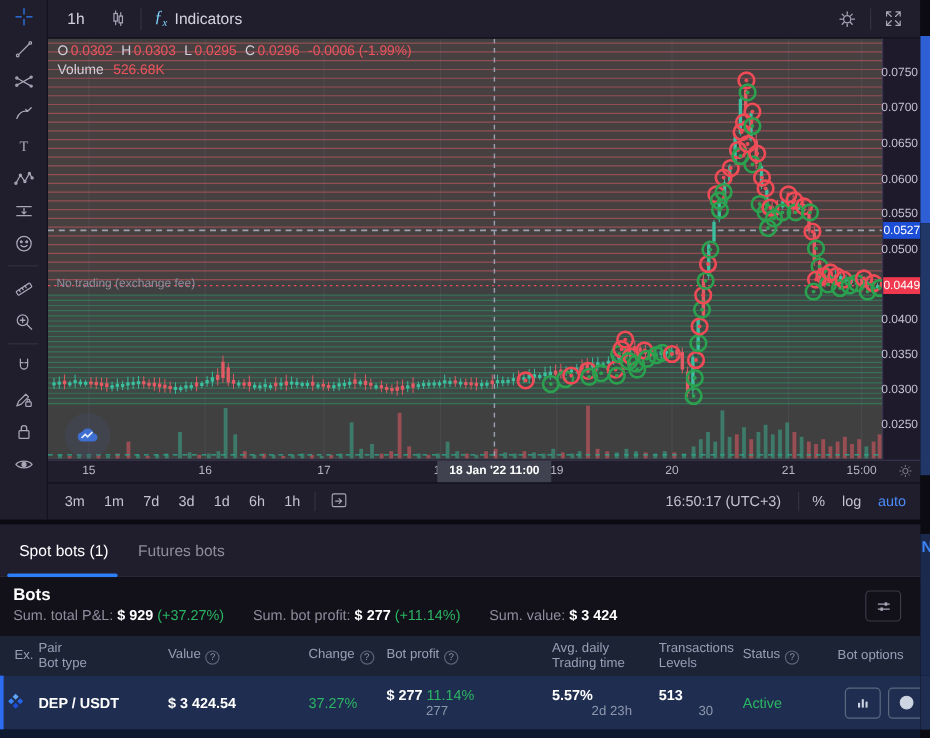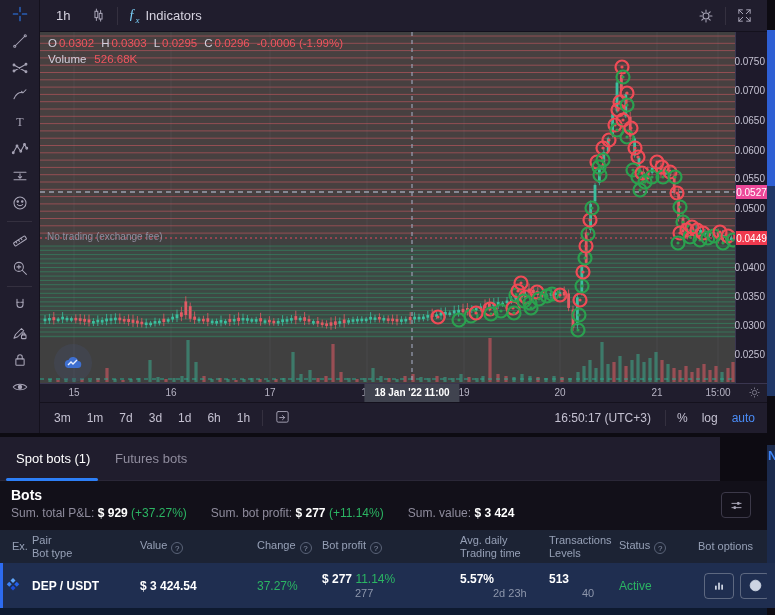--- a/index.html
+++ b/index.html
@@ -30,42 +30,42 @@
   .vol-row { position:absolute; left:8px; top:21px; font-size:11.5px; z-index:3; }
   .vol-row .lbl { color:#d2cfdd; margin-right:8px; }
   .vol-row .val { color:#f0545e; }
   .no-trading { position:absolute; left:7px; top:199px; font-size:10px; color:#8f8c9d; z-index:3; }
   .watermark { position:absolute; left:14px; top:312px; width:38px; height:38px; border-radius:50%; background:rgba(70,80,110,0.30); display:flex; align-items:center; justify-content:center; z-index:2; }
 
   
   .paxis { position:absolute; left:735px; top:32px; width:32px; height:351px; background:#1e1a2b; border-left:1px solid #3a3650; z-index:4; }
   .ptick { position:absolute; right:2px; transform:translateY(-50%); font-size:10px; color:#c5c2d2; }
   .pbadge { position:absolute; left:0; right:0; transform:translateY(-50%); font-size:10px; color:#fff; text-align:center; padding:1.5px 0; }
-  .pbadge.gray { background:#ec4899; }
+  .pbadge.gray { background:#1d4ed8; }
   .pbadge.red { background:#f0394e; }
 
   
   .taxis { position:absolute; left:40px; top:383px; width:727px; height:19px; background:#201d2d; border-top:1px solid #3a3650; z-index:4; }
   .ttick { position:absolute; top:3px; transform:translateX(-50%); font-size:10px; color:#b7b4c4; }
   .ttip { position:absolute; top:0; height:19px; transform:translateX(-50%); background:#40434f; color:#fff; font-size:10px; font-weight:bold; padding:3px 10px; white-space:nowrap; z-index:2; }
   .axis-gear { position:absolute; right:5px; top:1px; }
   .axis-gear svg { stroke:#8f8c9d; fill:none; stroke-width:1.2; }
 
   
   .botbar { position:absolute; left:40px; top:402px; width:727px; height:31px; background:#201d2d; border-top:1px solid #14111d; display:flex; align-items:center; font-size:12px; color:#c5c2d2; z-index:4; }
   .rng { padding:0 8px; cursor:pointer; }
   .botbar .vsep { width:1px; height:16px; background:#34303f; margin:0 4px; }
   .botbar svg { stroke:#a9a6b8; fill:none; stroke-width:1.3; stroke-linecap:round; }
   .botbar .spacer { flex:1; }
   .clock { padding:0 10px; }
   .mini { padding:0 7px; cursor:pointer; }
   .mini.blue { color:#4a8cf7; }
 
   
-  .tabs { position:absolute; left:0; top:437px; width:720px; height:44px; background:#201d2d; border-bottom:1px solid #2a2737; z-index:4; }
+  .tabs { position:absolute; left:0; top:437px; width:775px; height:44px; background:#201d2d; border-bottom:1px solid #2a2737; z-index:4; }
   .tab { position:absolute; top:0; height:43px; display:flex; align-items:center; font-size:13px; color:#8f8c9d; cursor:pointer; }
   .tab.active { color:#ffffff; }
   .tab-underline { position:absolute; left:6px; top:41px; width:92px; height:3px; background:#2d7ff7; border-radius:2px; }
   .share-btn { position:absolute; right:14px; top:13px; height:28px; padding:0 12px; border:1px solid #3c3949; border-radius:3px; background:transparent; color:#8f8c9d; font-size:12px; display:flex; align-items:center; cursor:pointer;margin-top:44px; }
 
   
   .bots { position:absolute; left:0; top:481px; width:767px; height:49px; background:#121019; z-index:4; }
   .bots-title { position:absolute; left:11px; top:6px; color:#fff; font-size:14px; font-weight:bold; }
   .summary { position:absolute; left:11px; top:25px; font-size:12px; display:flex; gap:24px; white-space:nowrap; }
   .sum-lbl { color:#8f8c9d; }
@@ -977,21 +977,21 @@
       <span class="bold">$ 277</span>
       <span class="green">11.14%</span>
       <div class="sub">277</div>
     </div>
     <div style="padding-left:3px;">
       <div class="bold">5.57%</div>
       <div class="sub">2d 23h</div>
     </div>
     <div style="padding-left:6px;">
       <div class="bold">513</div>
-      <div class="sub">40</div>
+      <div class="sub">30</div>
     </div>
     <div class="green">Active</div>
     <div class="opt-btns">
       <div class="opt-btn">
           <svg width="16" height="16" viewBox="0 0 24 24">
             <rect x="6" y="11.5" width="2.6" height="6" stroke="none"></rect>
             <rect x="10.7" y="7" width="2.6" height="10.5" stroke="none"></rect>
             <rect x="15.4" y="10" width="2.6" height="7.5" stroke="none"></rect>
           </svg>
         </div>

